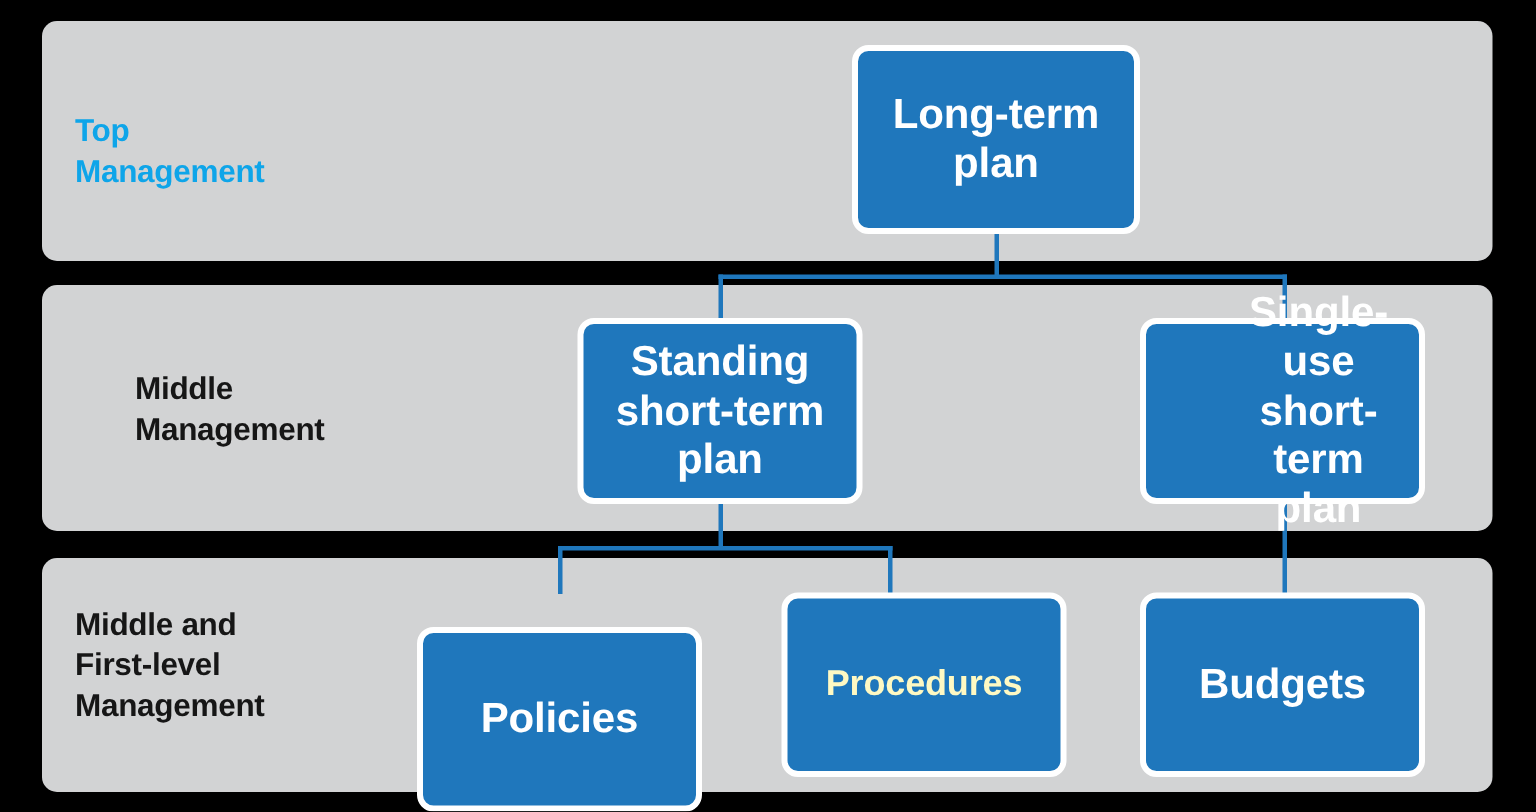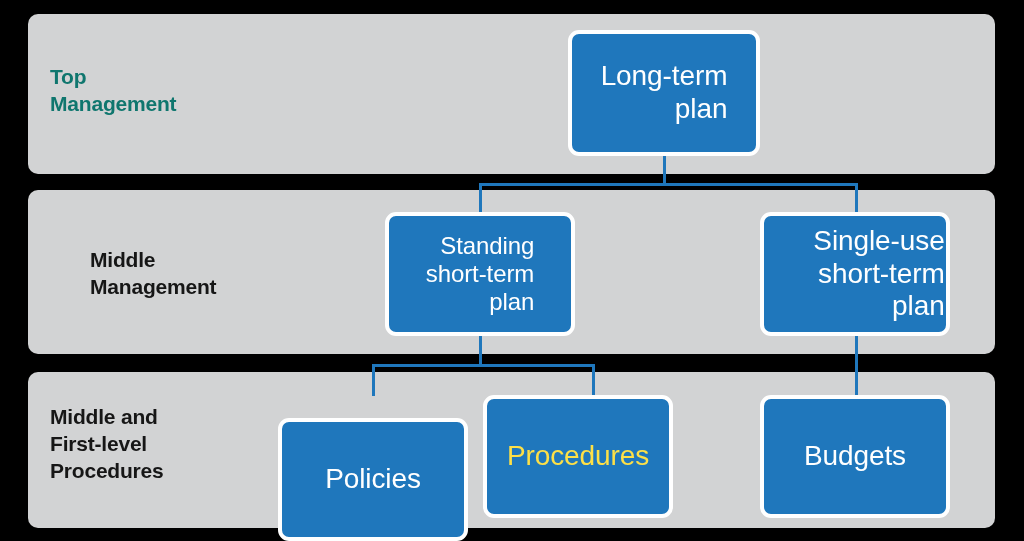--- a/index.html
+++ b/index.html
@@ -45,57 +45,57 @@
   
   .node {
     position: absolute;
     background: #1f77bc;
     border: 4px solid #ffffff;
     border-radius: 11px;
     box-sizing: border-box;
     display: flex;
     align-items: center;
     justify-content: center;
-    text-align: right;
+    text-align: center;
     color: #ffffff;
     font-family: "Liberation Sans", sans-serif;
-    font-weight: normal;
+    font-weight: bold;
     font-size: 28px;
     line-height: 1.17;
     white-space: pre-line;
     letter-spacing: -0.1px;
   }
 </style>
 </head>
 <body>
 
 <div id="stage">
     <div class="band" style="left: 28px; top: 14px; width: 967px; height: 160px; background: rgb(210, 211, 212);"></div>
-    <div class="band-label" style="left: 50px; top: 64px; color: #0f766e;">Top
+    <div class="band-label" style="left: 50px; top: 75px; color: #0ea5e9;">Top
 Management</div>
     <div class="band" style="left: 28px; top: 190px; width: 967px; height: 164px; background: rgb(210, 211, 212);"></div>
     <div class="band-label" style="left: 50px; top: 247px; color: rgb(22, 22, 22); margin-left: 40px;">Middle
 Management</div>
     <div class="band" style="left: 28px; top: 372px; width: 967px; height: 156px; background: rgb(210, 211, 212);"></div>
     <div class="band-label" style="left: 50px; top: 404px; color: rgb(22, 22, 22);">Middle and
 First-level
-Procedures</div>
+Management</div>
     <div class="conn conn-v" style="left: 663px; top: 156px; height: 28px; background: rgb(31, 119, 188);"></div>
     <div class="conn conn-h" style="left: 479px; top: 183px; width: 379px; background: rgb(31, 119, 188);"></div>
     <div class="conn conn-v" style="left: 479px; top: 183px; height: 30px; background: rgb(31, 119, 188);"></div>
     <div class="conn conn-v" style="left: 855px; top: 183px; height: 30px; background: rgb(31, 119, 188);"></div>
     <div class="conn conn-v" style="left: 479px; top: 336px; height: 30px; background: rgb(31, 119, 188);"></div>
     <div class="conn conn-h" style="left: 372px; top: 364px; width: 223px; background: rgb(31, 119, 188);"></div>
     <div class="conn conn-v" style="left: 372px; top: 364px; height: 32px; background: rgb(31, 119, 188);"></div>
     <div class="conn conn-v" style="left: 592px; top: 364px; height: 32px; background: rgb(31, 119, 188);"></div>
     <div class="conn conn-v" style="left: 855px; top: 336px; height: 60px; background: rgb(31, 119, 188);"></div>
     <div class="node" style="left: 568px; top: 30px; width: 192px; height: 126px; font-size: 28px; background: rgb(31, 119, 188); border-color: rgb(255, 255, 255); color: rgb(255, 255, 255);">Long-term
 plan</div>
-    <div class="node" style="left: 385px; top: 212px; width: 190px; height: 124px; font-size: 24px; background: rgb(31, 119, 188); border-color: rgb(255, 255, 255); color: rgb(255, 255, 255);">Standing
+    <div class="node" style="left: 385px; top: 212px; width: 190px; height: 124px; font-size: 28px; background: rgb(31, 119, 188); border-color: rgb(255, 255, 255); color: rgb(255, 255, 255);">Standing
 short-term
 plan</div>
     <div class="node" style="left: 760px; top: 212px; width: 190px; height: 124px; font-size: 28px; background: rgb(31, 119, 188); border-color: rgb(255, 255, 255); color: rgb(255, 255, 255); padding-left: 48px;">Single-use
 short-term
 plan</div>
     <div class="node" style="left: 278px; top: 395px; width: 190px; height: 123px; font-size: 28px; background: rgb(31, 119, 188); border-color: rgb(255, 255, 255); color: rgb(255, 255, 255); margin-top: 23px;">Policies</div>
-    <div class="node" style="left: 483px; top: 395px; width: 190px; height: 123px; font-size: 28px; background: rgb(31, 119, 188); border-color: rgb(255, 255, 255); color: #fde047;">Procedures</div>
+    <div class="node" style="left: 521px; top: 395px; width: 190px; height: 123px; font-size: 24px; background: rgb(31, 119, 188); border-color: rgb(255, 255, 255); color: #fef9c3;">Procedures</div>
     <div class="node" style="left: 760px; top: 395px; width: 190px; height: 123px; font-size: 28px; background: rgb(31, 119, 188); border-color: rgb(255, 255, 255); color: rgb(255, 255, 255);">Budgets</div>
   </div>
 
 </body></html>

